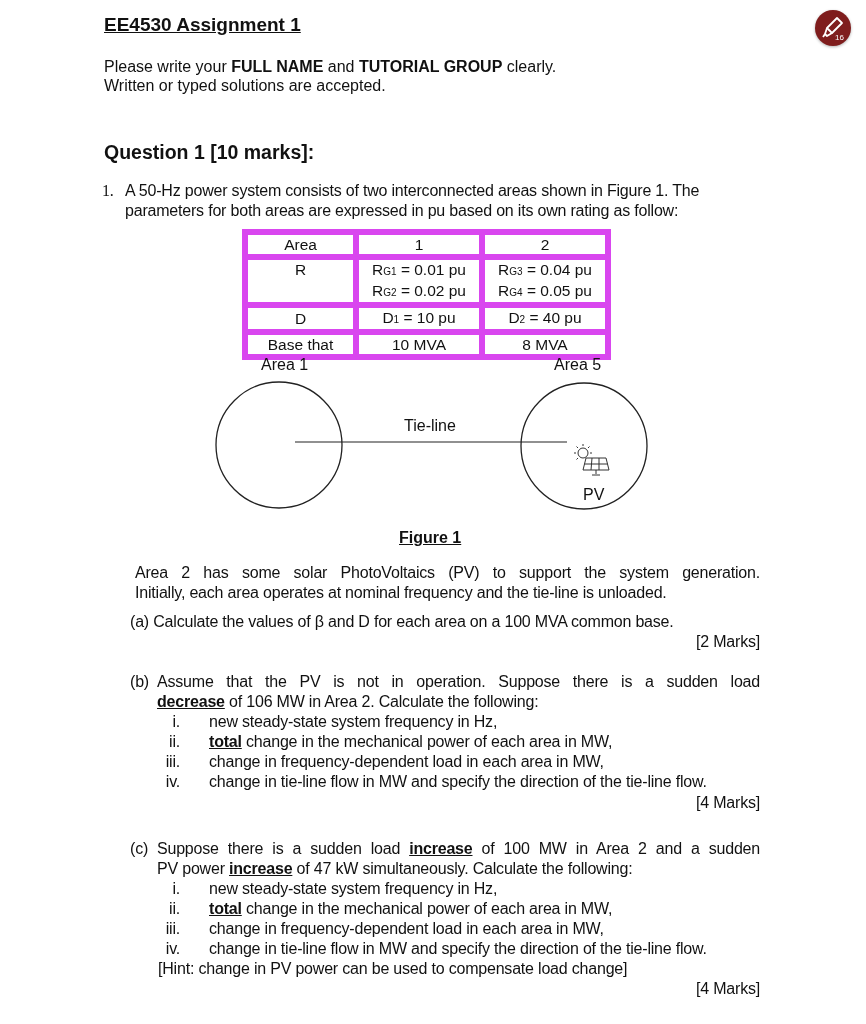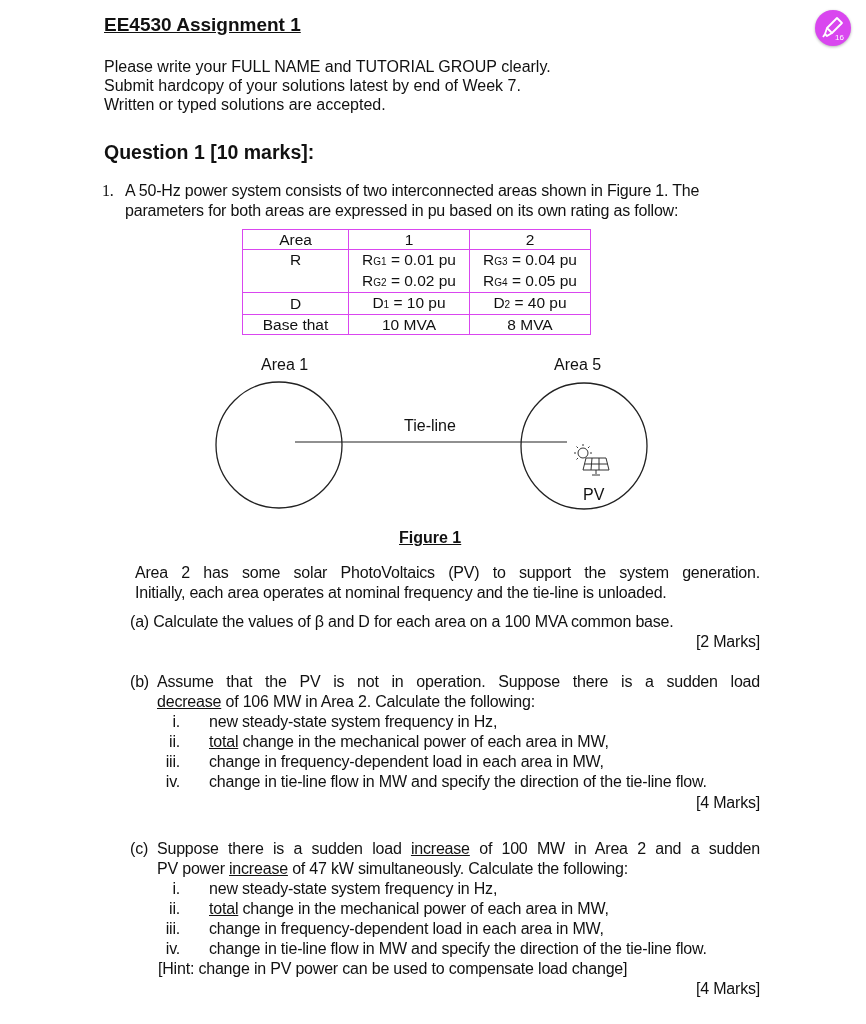--- a/index.html
+++ b/index.html
@@ -4,26 +4,26 @@
 <style>
   html, body { margin:0; padding:0; background:#ffffff; }
   body { width:866px; height:1024px; position:relative; overflow:hidden;
          font-family:"Liberation Sans", sans-serif; color:#111; }
   .abs { position:absolute; }
   .title { left:104px; top:14px; font-size:19px; font-weight:bold; text-decoration:underline; }
   .intro { left:104px; top:57px; font-size:16px; line-height:19px; }
   .qhead { left:104px; top:141px; font-size:19.5px; font-weight:bold; }
   .p { font-size:16px; line-height:20px; }
   .narrow { font-family:"Liberation Sans Narrow","Liberation Sans", sans-serif; letter-spacing:-0.2px; }
-  b { font-weight:normal; }
+  b { font-weight:bold; }
   u { text-decoration:underline; }
   table.params { position:absolute; left:242px; top:229px; border-collapse:collapse; font-size:15.5px; }
-  table.params td { border:1px solid #d946ef; text-align:center; padding:0 6px; line-height:19px; }
+  table.params td { border:6px solid #d946ef; text-align:center; padding:0 6px; line-height:19px; }
   .sub { font-size:10px; vertical-align:baseline; }
-  .badge { left:815px; top:10px; width:36px; height:36px; border-radius:50%; background:#d946ef; box-shadow:0 1px 3px rgba(0,0,0,0.3); }
+  .badge { left:815px; top:10px; width:36px; height:36px; border-radius:50%; background:#7f1d1d; box-shadow:0 1px 3px rgba(0,0,0,0.3); }
   .badge-num { position:absolute; right:7px; bottom:4px; font-size:8px; color:#fff; }
   .li { position:absolute; font-size:16px; line-height:20px; }
   .num { position:absolute; width:30px; text-align:right; }
 </style>
 </head>
 <body>
 
 <div class="abs badge">
   <svg width="36" height="36" viewBox="0 0 36 36" style="position:absolute;left:0;top:0">
     <g fill="none" stroke="#fff" stroke-width="1.8" stroke-linejoin="round">
@@ -33,23 +33,20 @@
     </g>
   </svg>
   <span class="badge-num">16</span>
 </div>
 
 <div class="abs title">EE4530 Assignment 1</div>
 
 <div class="abs intro">
   <div>
     <span>Please write your </span><b>FULL NAME</b><span> and </span><b>TUTORIAL GROUP</b><span> clearly.</span>
-  </div>
-  <div>
-    <span>Submit </span><b>hardcopy</b><span> of your solutions latest by </span><b>end of Week 7</b><span>.</span>
   </div>
   <div>Written or typed solutions are accepted.</div>
 </div>
 
 <div class="abs qhead">Question 1 [10 marks]:</div>
 
 <div class="abs p narrow" style="left:102px; top:181px; font-family:'Liberation Serif',serif; font-size:16px;">1.</div>
 <div class="abs p narrow" style="left:125px; top:181px; width:650px;">
   <div>A 50-Hz power system consists of two interconnected areas shown in Figure 1. The</div>
   <div>parameters for both areas are expressed in pu based on its own rating as follow:</div>

